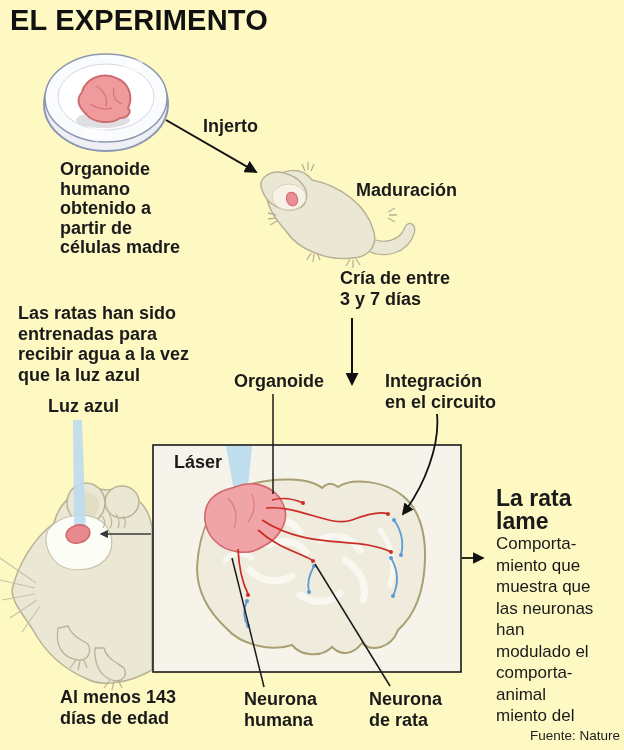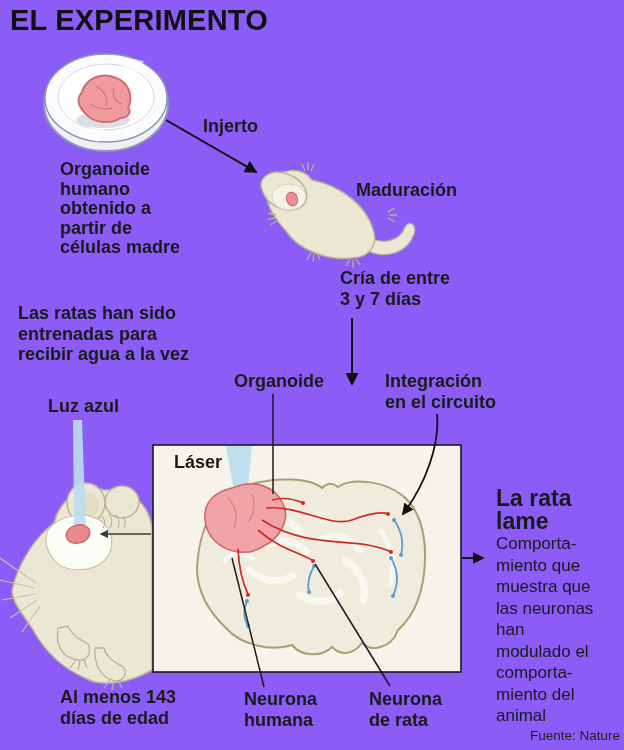--- a/index.html
+++ b/index.html
@@ -1,16 +1,16 @@
 <!DOCTYPE html>
 <html><head>
 <meta charset="utf-8">
 <style>
   html,body{margin:0;padding:0;background:#fff;}
-  #canvas{position:relative;width:624px;height:750px;background:#8b5cf6;overflow:hidden;
+  #canvas{position:relative;width:624px;height:750px;background:#fef9c3;overflow:hidden;
           font-family:"Liberation Sans",sans-serif;color:#1a1a1a;}
   #art{position:absolute;left:0;top:0;}
   h1.title{position:absolute;left:10px;top:4px;margin:0;font-size:29px;line-height:32px;
            font-weight:800;letter-spacing:.2px;color:#111;}
   .lbl{position:absolute;font-size:18px;line-height:20px;font-weight:600;color:#1a1a1a;white-space:nowrap;}
   .lbl.lh195 div{line-height:19.5px;}
   .lbl.lh205 div{line-height:20.5px;}
   .lbl.bold{font-weight:700;}
   .result{position:absolute;left:496px;top:487px;width:125px;font-size:17px;line-height:21.5px;
           font-weight:500;color:#1a1a1a;}
@@ -159,20 +159,21 @@
 
   <div class="lbl lh205" style="left:292px;top:268px;margin-left:48px;">
     <div>Cría de entre</div>
     <div>3 y 7 días</div>
   </div>
 
   <div class="lbl lh205" style="left:18px;top:303px;">
     <div>Las ratas han sido</div>
     <div>entrenadas para</div>
     <div>recibir agua a la vez</div>
+    <div>que la luz azul</div>
   </div>
 
   <div class="lbl bold" style="left:48px;top:396px;">Luz azul</div>
   <div class="lbl" style="left:234px;top:371px;">Organoide</div>
 
   <div class="lbl lh205" style="left:385px;top:371px;">
     <div>Integración</div>
     <div>en el circuito</div>
   </div>
 
@@ -195,19 +196,19 @@
 
   <div class="result">
     <div class="rtitle">La rata lame</div>
     <div>Comporta-</div>
     <div>miento que</div>
     <div>muestra que</div>
     <div>las neuronas</div>
     <div>han</div>
     <div>modulado el</div>
     <div>comporta-</div>
+    <div>animal</div>
     <div>miento del</div>
-    <div>animal</div>
   </div>
 
   <div class="source">Fuente: Nature</div>
 
 </div>
 
 </body></html>

